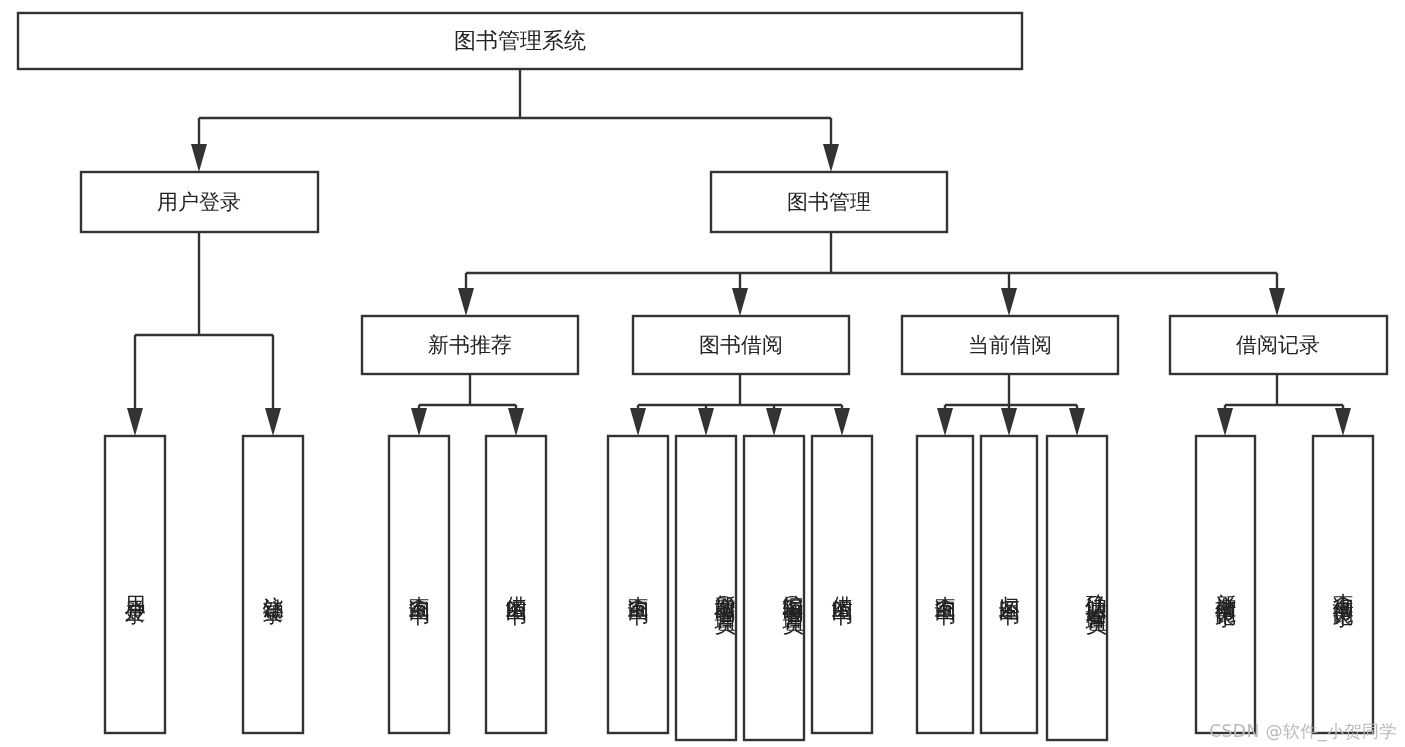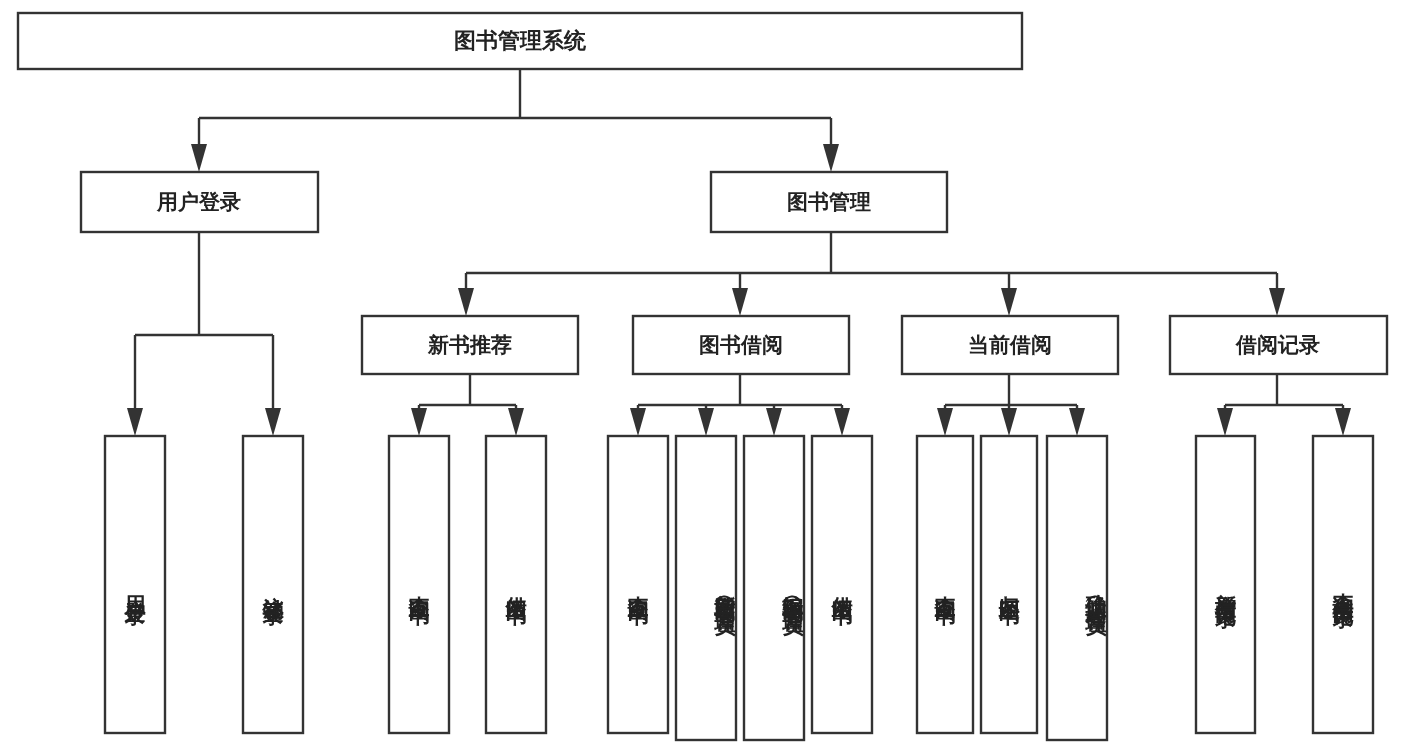--- a/index.html
+++ b/index.html
@@ -10,21 +10,20 @@
   }
   body {
     font-family: "DejaVu Sans", "Liberation Sans", sans-serif;
   }
   #diagram-root {
     position: relative;
     width: 1405px;
     height: 747px;
     background: #ffffff;
     overflow: hidden;
-    font-weight: bold;
   }
   svg.flow {
     position: absolute;
     left: 0;
     top: 0;
     width: 1405px;
     height: 747px;
     display: block;
   }
   .node-box {
@@ -219,14 +218,15 @@
   <div class="vlabel center" style="left:608px; top:436px; width:60px; height:297px;">查询图书</div>
   <div class="vlabel" style="left:676px; top:441px; width:60px; height:299px;">新增图书（管理员）</div>
   <div class="vlabel" style="left:744px; top:441px; width:60px; height:299px;">编辑图书（管理员）</div>
   <div class="vlabel center" style="left:812px; top:436px; width:60px; height:297px;">借阅图书</div>
   <div class="vlabel center" style="left:917px; top:436px; width:56px; height:297px;">查询图书</div>
   <div class="vlabel center" style="left:981px; top:436px; width:56px; height:297px;">归还图书</div>
   <div class="vlabel" style="left:1047px; top:441px; width:60px; height:299px;">确认归还（管理员）</div>
   <div class="vlabel center" style="left:1196px; top:436px; width:59px; height:297px;">新增借阅记录</div>
   <div class="vlabel center" style="left:1313px; top:436px; width:60px; height:297px;">查询借阅记录</div>
 
+  <div class="watermark">CSDN @软件_小贺同学</div>
 
 </div>
 
 </body></html>

